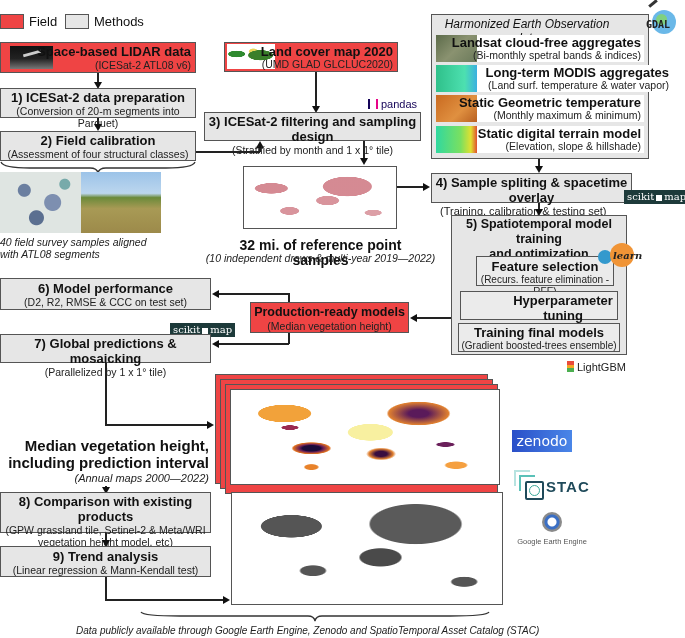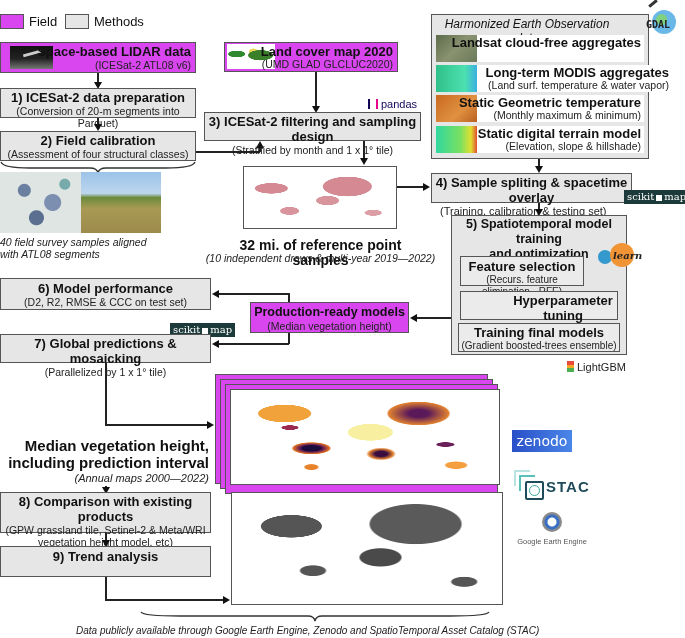--- a/index.html
+++ b/index.html
@@ -1,20 +1,20 @@
 <!DOCTYPE html>
 <html><head>
 <meta charset="utf-8">
 <style>
   html,body{margin:0;padding:0;background:#fff;}
   body{width:685px;height:638px;position:relative;overflow:hidden;font-family:"Liberation Sans",sans-serif;color:#111;}
   .abs{position:absolute;box-sizing:border-box;}
   .box{position:absolute;box-sizing:border-box;border:1.5px solid #555;text-align:center;}
   .method{background:#e6e6e6;}
-  .data{background:#d946ef;}
+  .data{background:#ef4444;}
   .t{font-weight:bold;font-size:13px;line-height:15px;}
   .s{font-size:10.5px;line-height:12px;color:#222;}
   .r{text-align:right;}
   .line{position:absolute;background:#222;}
   .arr-d{position:absolute;width:0;height:0;border-left:4px solid transparent;border-right:4px solid transparent;border-top:7px solid #111;}
   .arr-r{position:absolute;width:0;height:0;border-top:4px solid transparent;border-bottom:4px solid transparent;border-left:7px solid #111;}
   .arr-l{position:absolute;width:0;height:0;border-top:4px solid transparent;border-bottom:4px solid transparent;border-right:7px solid #111;}
   .arr-u{position:absolute;width:0;height:0;border-left:4px solid transparent;border-right:4px solid transparent;border-bottom:7px solid #111;}
   .inner{position:absolute;box-sizing:border-box;background:#fff;}
   .thumb{position:absolute;}
@@ -93,20 +93,21 @@
 <div class="line" style="left:397px;top:186px;width:28px;height:1.5px;"></div>
 <div class="arr-r" style="left:423px;top:183px;"></div>
 <div class="abs t" style="left:233px;top:238px;width:175px;text-align:center;font-size:14px;">32 mi. of reference point samples</div>
 <div class="abs it s" style="left:203px;top:252px;width:235px;text-align:center;">(10 independent draws &amp; multi-year 2019—2022)</div>
 
 <div class="box method" style="left:431px;top:14px;width:218px;height:145px;">
   <div class="abs it" style="left:0;width:190px;top:2px;font-size:12px;text-align:center;">Harmonized Earth Observation data</div>
   <div class="inner" style="left:4px;top:20px;width:208px;height:27px;">
     <div class="thumb" style="left:0;top:0;width:41px;height:27px;background:linear-gradient(135deg,#5c6b4a,#8a9270 50%,#6b7a5b);"></div>
     <div class="abs t r" style="right:3px;top:0;">Landsat cloud-free aggregates</div>
+    <div class="abs s r" style="right:3px;top:14px;">(Bi-monthly spetral bands &amp; indices)</div>
   </div>
   <div class="inner" style="left:4px;top:50px;width:236px;height:27px;">
     <div class="thumb" style="left:0;top:0;width:41px;height:27px;background:linear-gradient(90deg,#2fc08a,#4de0b0 70%,#3ab0e0);"></div>
     <div class="abs t r" style="right:3px;top:0;">Long-term MODIS aggregates</div>
     <div class="abs s r" style="right:3px;top:14px;">(Land surf. temperature &amp; water vapor)</div>
   </div>
   <div class="inner" style="left:4px;top:80px;width:208px;height:27px;">
     <div class="thumb" style="left:0;top:0;width:41px;height:27px;background:linear-gradient(135deg,#c96a20,#e09040 60%,#b86020);"></div>
     <div class="abs t r" style="right:3px;top:0;">Static Geometric temperature</div>
     <div class="abs s r" style="right:3px;top:14px;">(Monthly maximum &amp; minimum)</div>
@@ -132,21 +133,21 @@
 </div>
 <div class="scikitmap" style="left:624px;top:190px;">
   <span>scikit</span><span class="sq"></span><span>map</span>
 </div>
 <div class="line" style="left:538px;top:203px;width:1.5px;height:10px;"></div>
 <div class="arr-d" style="left:535px;top:209px;"></div>
 
 <div class="box method" style="left:451px;top:215px;width:176px;height:140px;">
   <div class="t" style="margin-top:1px;font-size:12.5px;">5) Spatiotemporal model training</div>
   <div class="t" style="font-size:12.5px;">and optimization</div>
-  <div class="box method" style="left:8px;top:40px;width:124px;height:30px;border-width:1px;background:#ebebeb;">
+  <div class="box method" style="left:24px;top:40px;width:138px;height:30px;border-width:1px;background:#ebebeb;">
     <div class="t" style="margin-top:2px;">Feature selection</div>
     <div class="s" style="font-size:10px;">(Recurs. feature elimination - RFE)</div>
   </div>
   <div class="box method" style="left:8px;top:75px;width:158px;height:29px;border-width:1px;background:#ebebeb;padding-left:48px;">
     <div class="t" style="margin-top:1px;">Hyperparameter tuning</div>
     <div class="s" style="font-size:10px;">(Successive halving - SH)</div>
   </div>
   <div class="box method" style="left:6px;top:107px;width:162px;height:29px;border-width:1px;background:#ebebeb;">
     <div class="t" style="margin-top:1px;">Training final models</div>
     <div class="s" style="font-size:10px;">(Gradient boosted-trees ensemble)</div>
@@ -221,20 +222,21 @@
 <div class="box method" style="left:0;top:492px;width:211px;height:41px;">
   <div class="t" style="margin-top:1px;">8) Comparison with existing products</div>
   <div class="s">(GPW grassland tile, Setinel-2 &amp; Meta/WRI</div>
   <div class="s">vegetation height model, etc)</div>
 </div>
 <div class="line" style="left:105px;top:533px;width:1.5px;height:10px;"></div>
 <div class="arr-d" style="left:102px;top:540px;"></div>
 
 <div class="box method" style="left:0;top:546px;width:211px;height:31px;">
   <div class="t" style="margin-top:2px;">9) Trend analysis</div>
+  <div class="s">(Linear regression &amp; Mann-Kendall test)</div>
 </div>
 
 <div class="line" style="left:105px;top:577px;width:1.5px;height:23px;"></div>
 <div class="line" style="left:105px;top:599px;width:120px;height:1.5px;"></div>
 <div class="arr-r" style="left:223px;top:596px;"></div>
 
 <div class="box data" style="left:231px;top:492px;width:272px;height:113px;border-width:1px;overflow:hidden;background:
   radial-gradient(ellipse at 22% 30%,#555 0 30px,transparent 31px),
   radial-gradient(ellipse at 30% 70%,#555 0 12px,transparent 14px),
   radial-gradient(ellipse at 55% 58%,#4a4a4a 0 20px,transparent 22px),

